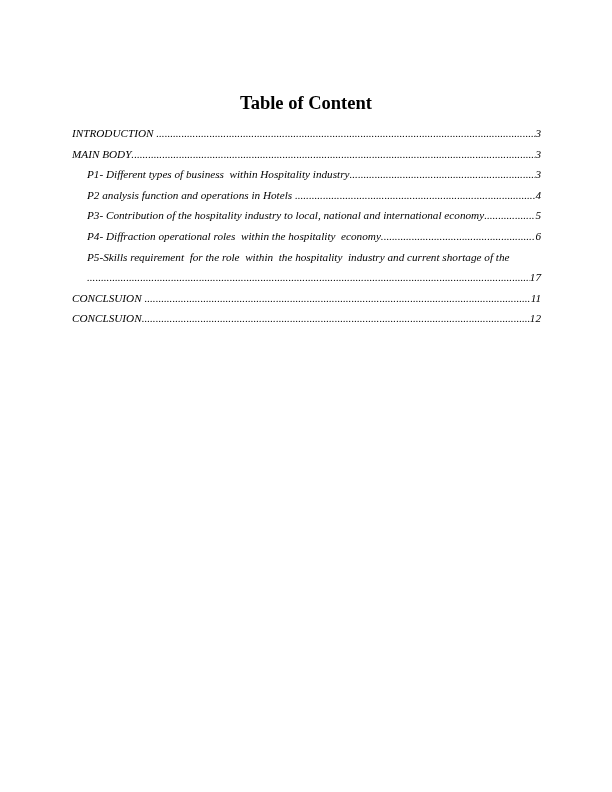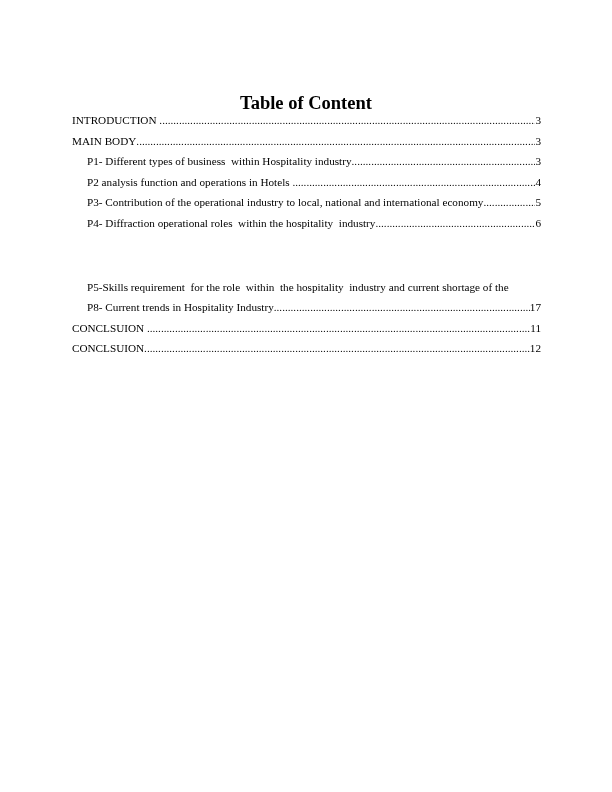--- a/index.html
+++ b/index.html
@@ -1,29 +1,29 @@
 <!DOCTYPE html>
 <html><head>
 <meta charset="utf-8">
 <style>
   html, body { margin: 0; padding: 0; background: #ffffff; }
   body { width: 612px; height: 792px; position: relative; overflow: hidden;
          font-family: "Liberation Serif", serif; color: #000; }
   .page { position: absolute; left: 0; top: 0; width: 612px; height: 760px; background: #fff; }
   .title { position: absolute; left: 0; width: 612px; top: 91px; text-align: center;
            font-size: 18.5px; font-weight: bold; line-height: 24px; }
-  .toc { position: absolute; left: 72px; top: 110px; width: 469px; }
+  .toc { position: absolute; left: 72px; top: 123px; width: 469px; font-style: italic; }
   .row { display: flex; align-items: baseline; font-size: 11.2px; line-height: 20.6px;
          height: 20.6px; white-space: nowrap; }
   .row.indent { padding-left: 15px; }
   .row .label { flex: 0 0 auto; white-space: pre; }
   .row .leader { flex: 1 1 auto; overflow: hidden; white-space: nowrap; letter-spacing: 0px; }
   .row .leader::before { content: "................................................................................................................................................................................................................................................"; }
   .row .page-num { flex: 0 0 auto; }
-  .row.wrap-first { justify-content: flex-end; margin-top: 43px; }
+  .row.wrap-first { justify-content: flex-end; }
   .row.wrap-first .label { text-align: justify; width: 100%; }
 </style>
 </head>
 <body>
 
 <div class="page">
   <div class="title">Table of Content</div>
 
   <div class="toc">
     <div class="row">
@@ -40,34 +40,33 @@
       <span class="label">P1- Different types of business  within Hospitality industry</span>
       <span class="leader"></span>
       <span class="page-num">3</span>
     </div>
     <div class="row indent">
       <span class="label">P2 analysis function and operations in Hotels </span>
       <span class="leader"></span>
       <span class="page-num">4</span>
     </div>
     <div class="row indent">
-      <span class="label">P3- Contribution of the operational industry to local, national and international economy</span>
+      <span class="label">P3- Contribution of the hospitality industry to local, national and international economy</span>
       <span class="leader"></span>
       <span class="page-num">5</span>
     </div>
     <div class="row indent">
-      <span class="label">P4- Diffraction operational roles  within the hospitality  industry</span>
+      <span class="label">P4- Diffraction operational roles  within the hospitality  economy</span>
       <span class="leader"></span>
       <span class="page-num">6</span>
     </div>
     <div class="row indent wrap-first">
       <span class="label">P5-Skills requirement  for the role  within  the hospitality  industry and current shortage of the</span>
     </div>
     <div class="row indent">
-      <span class="label">P8- Current trends in Hospitality Industry</span>
       <span class="leader"></span>
       <span class="page-num">17</span>
     </div>
     <div class="row">
       <span class="label">CONCLSUION </span>
       <span class="leader"></span>
       <span class="page-num">11</span>
     </div>
     <div class="row">
       <span class="label">CONCLSUION</span>

